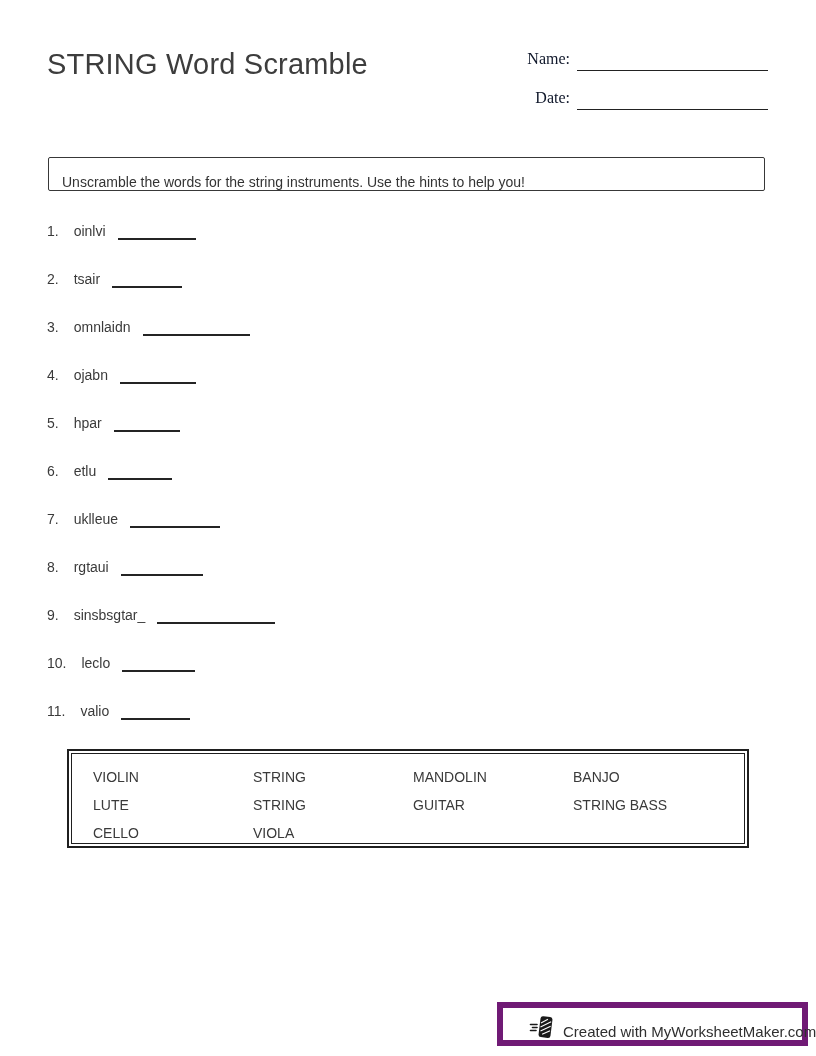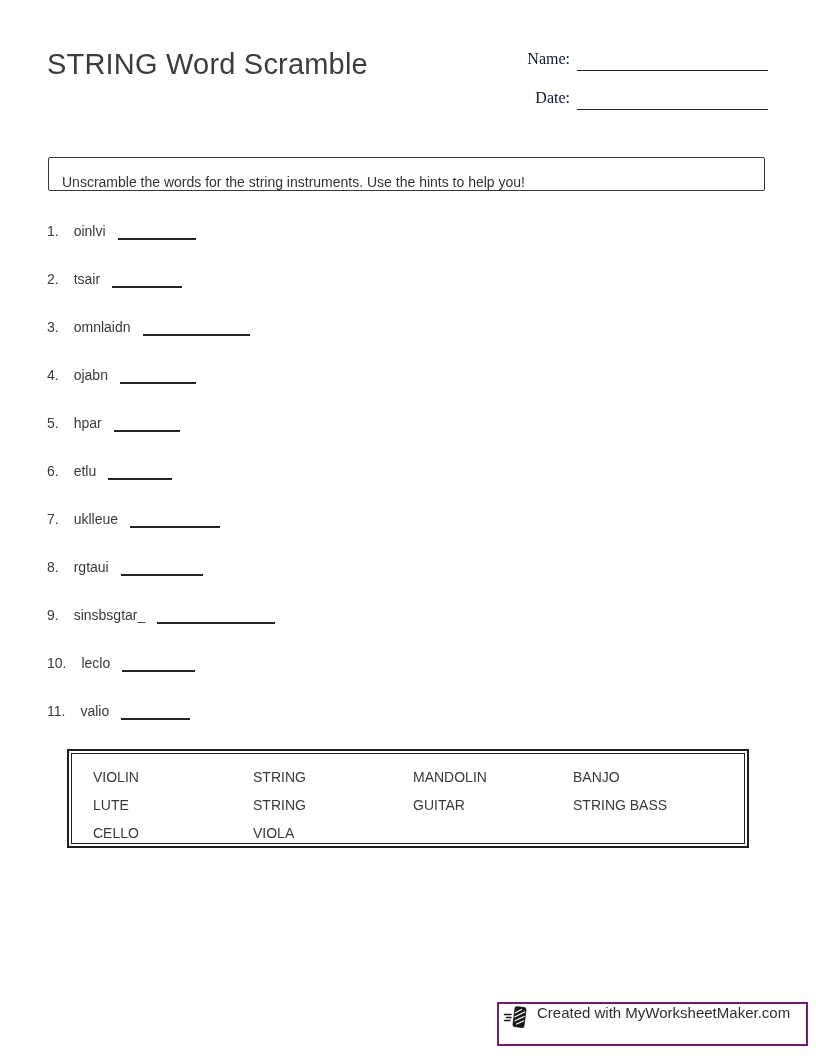--- a/index.html
+++ b/index.html
@@ -104,25 +104,25 @@
     white-space: nowrap;
   }
 
   
   .footer-credit {
     position: absolute;
     left: 497px;
     top: 1002px;
     width: 311px;
     height: 44px;
-    border: 2px solid #701a75;
+    border: 6px solid #701a75;
     box-sizing: border-box;
     display: flex;
-    align-items: flex-start;
-    padding-left: 4px;
+    align-items: flex-end;
+    padding-left: 26px;
     gap: 8px;
   }
   .footer-credit .credit-text {
     font-size: 15px;
     color: #2f2f2f;
     white-space: nowrap;
   }
   .logo-icon { flex: 0 0 auto; display: inline-flex; }
 </style>
 </head>

